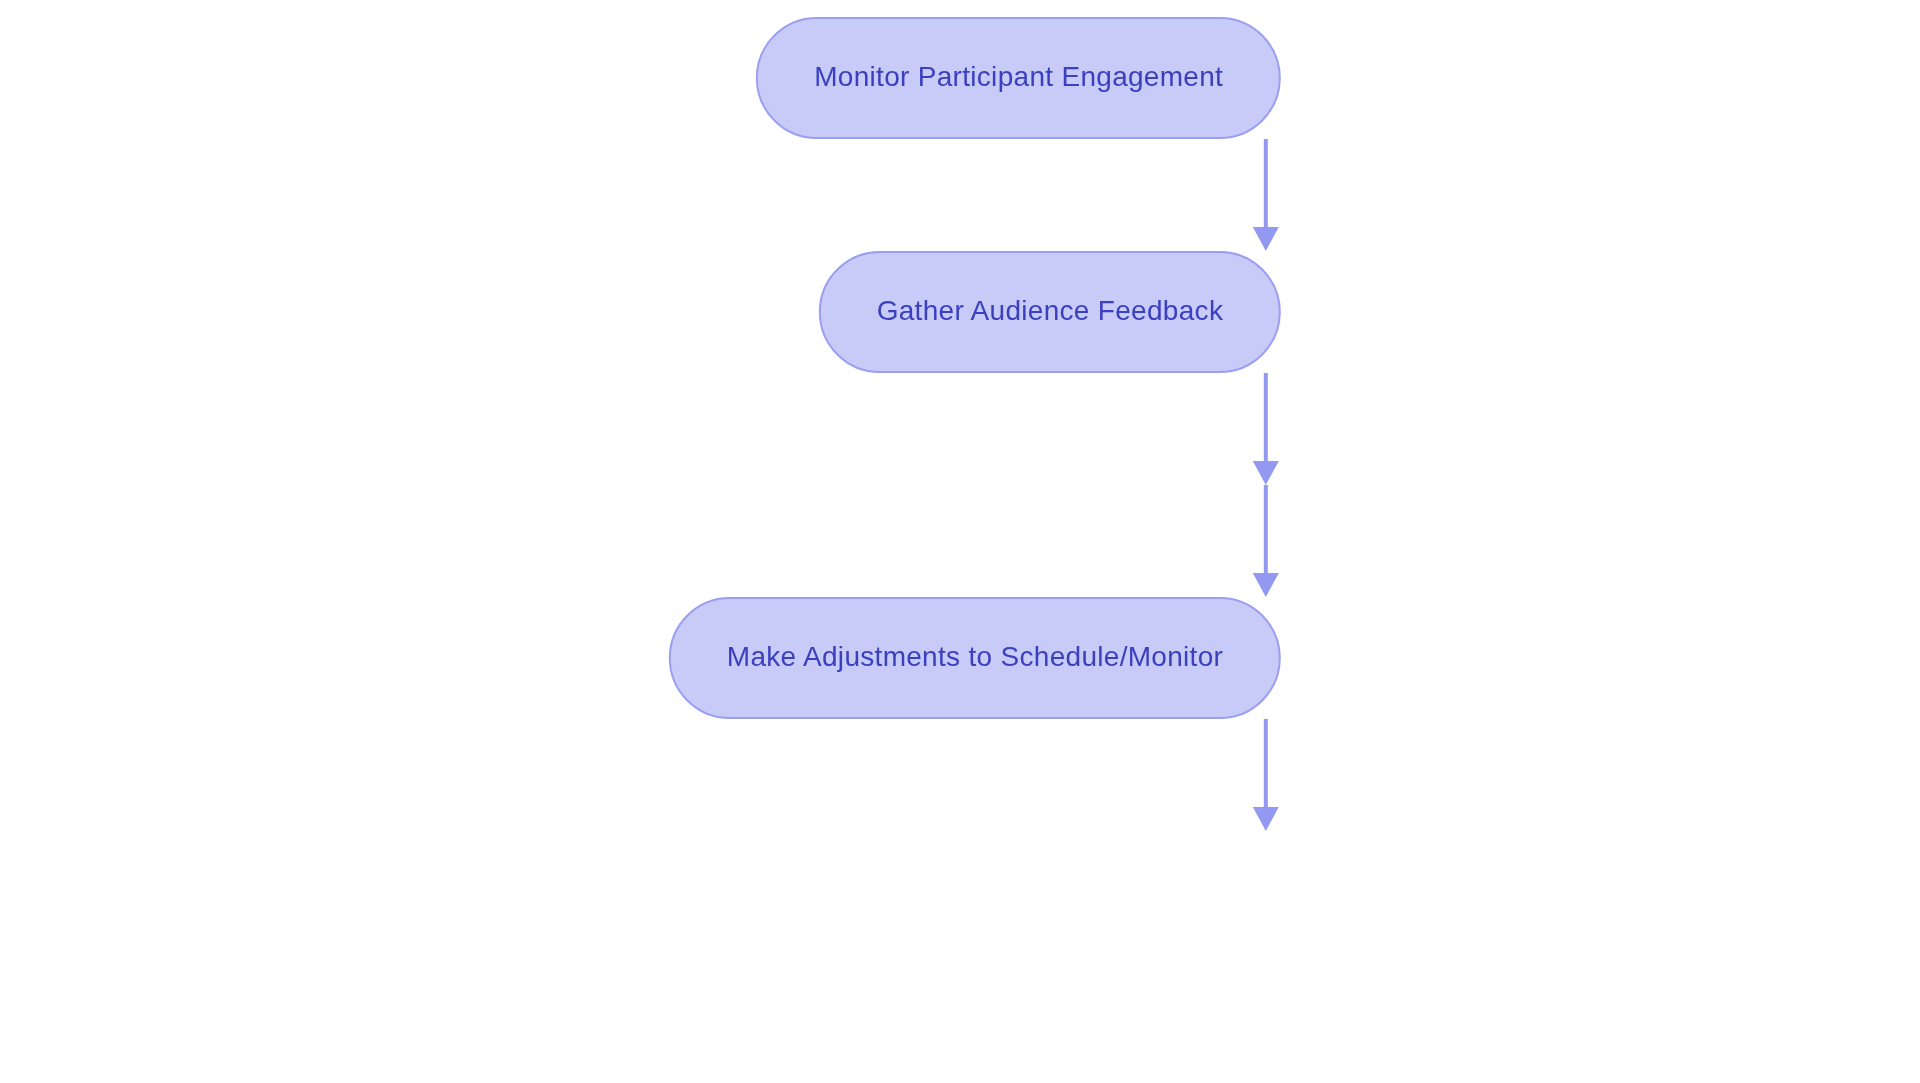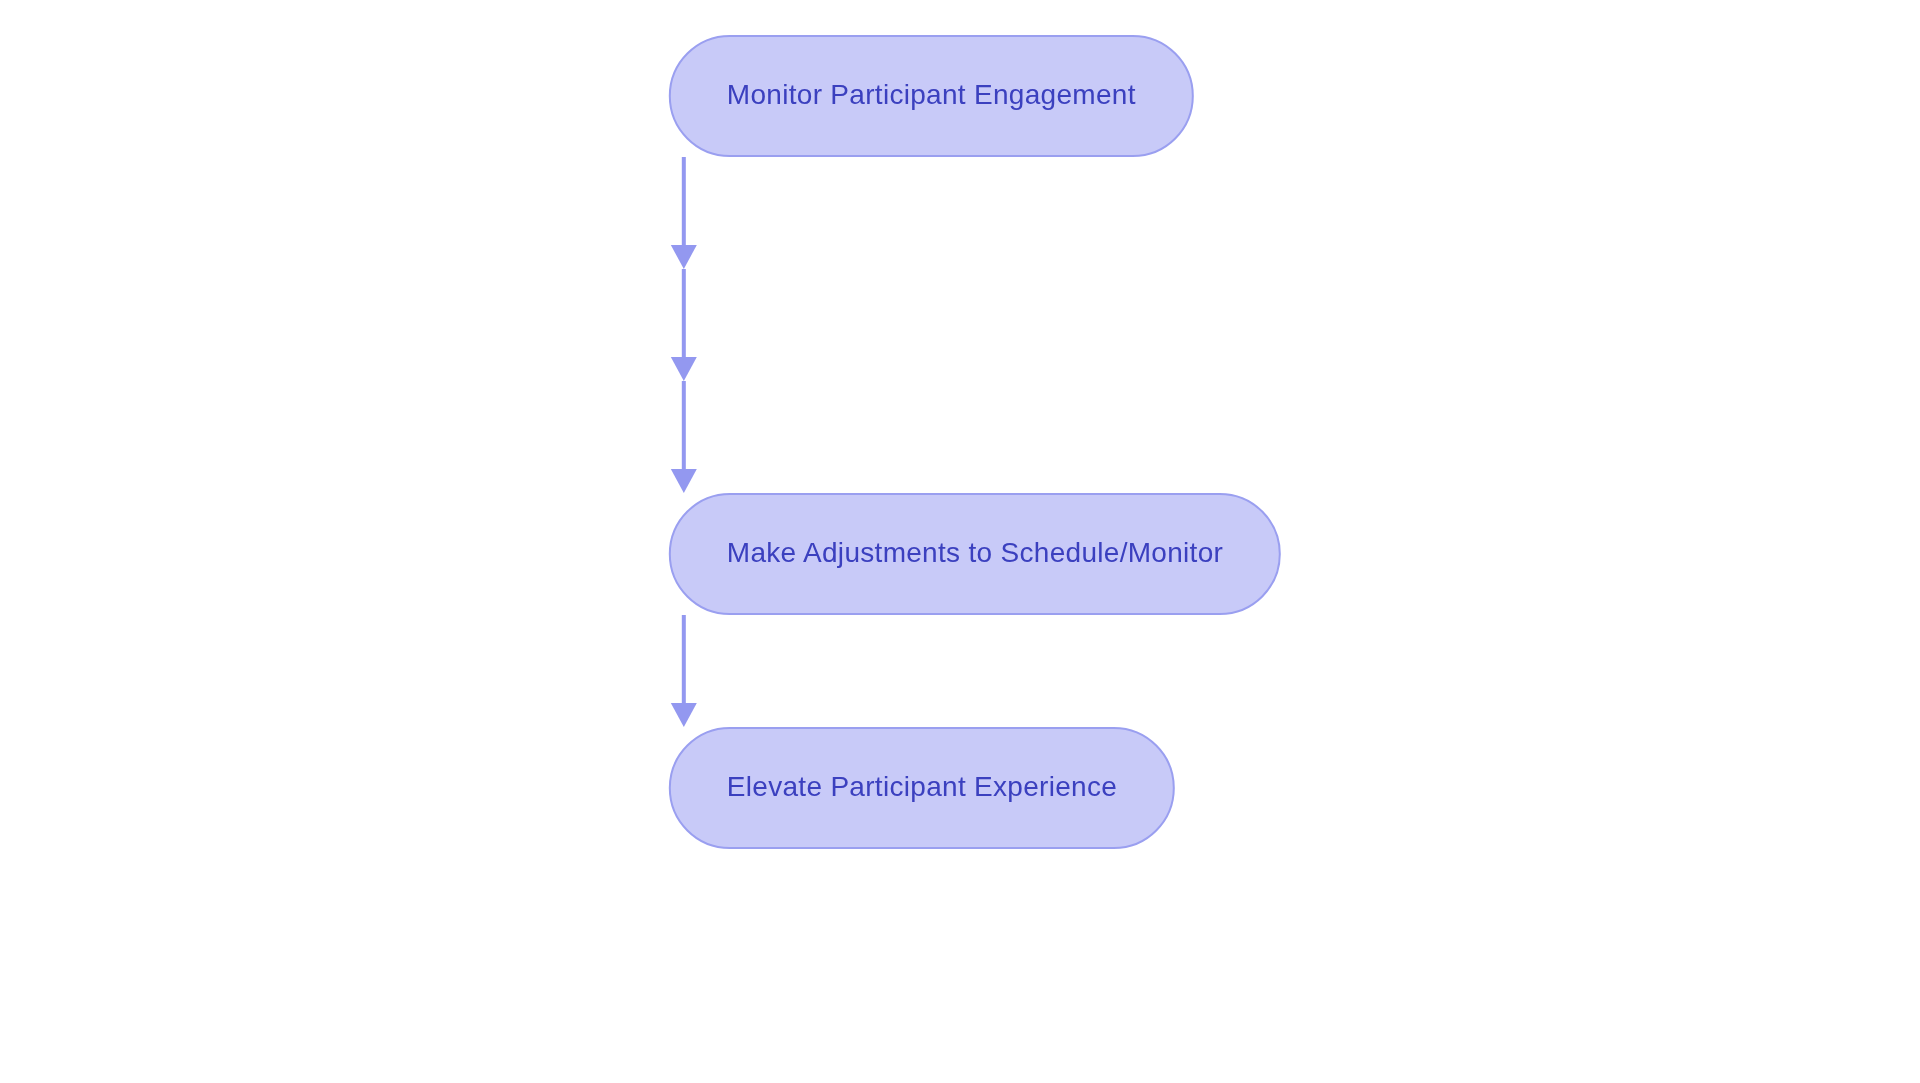--- a/index.html
+++ b/index.html
@@ -11,25 +11,25 @@
     position: relative;
     width: 1920px;
     height: 1083px;
     background: var(--bg, #ffffff);
     overflow: hidden;
     font-family: "Liberation Sans", "DejaVu Sans", sans-serif;
   }
   .flow-column {
     position: absolute;
     left: 975px;
-    top: 35px;
+    top: 17px;
     transform: translateX(-50%);
     display: flex;
     flex-direction: column;
-    align-items: flex-start;
+    align-items: flex-end;
   }
   .node {
     height: 122px;
     box-sizing: border-box;
     border-radius: 62px;
     background: var(--node-fill, #c8caf8);
     border: 2px solid var(--node-border, #9a9ff0);
     color: var(--node-text, #3b40bf);
     display: flex;
     align-items: center;
@@ -73,20 +73,23 @@
 
     <div class="node">
       <span class="node-label">Monitor Participant Engagement</span>
     </div>
 
     <div class="arrow">
       <div class="arrow-stem"></div>
       <div class="arrow-head"></div>
     </div>
 
+    <div class="node">
+      <span class="node-label">Gather Audience Feedback</span>
+    </div>
 
     <div class="arrow">
       <div class="arrow-stem"></div>
       <div class="arrow-head"></div>
     </div>
 
 
     <div class="arrow">
       <div class="arrow-stem"></div>
       <div class="arrow-head"></div>
@@ -94,18 +97,15 @@
 
     <div class="node">
       <span class="node-label">Make Adjustments to Schedule/Monitor</span>
     </div>
 
     <div class="arrow">
       <div class="arrow-stem"></div>
       <div class="arrow-head"></div>
     </div>
 
-    <div class="node">
-      <span class="node-label">Elevate Participant Experience</span>
-    </div>
 
   </div>
 </div>
 
 </body></html>

